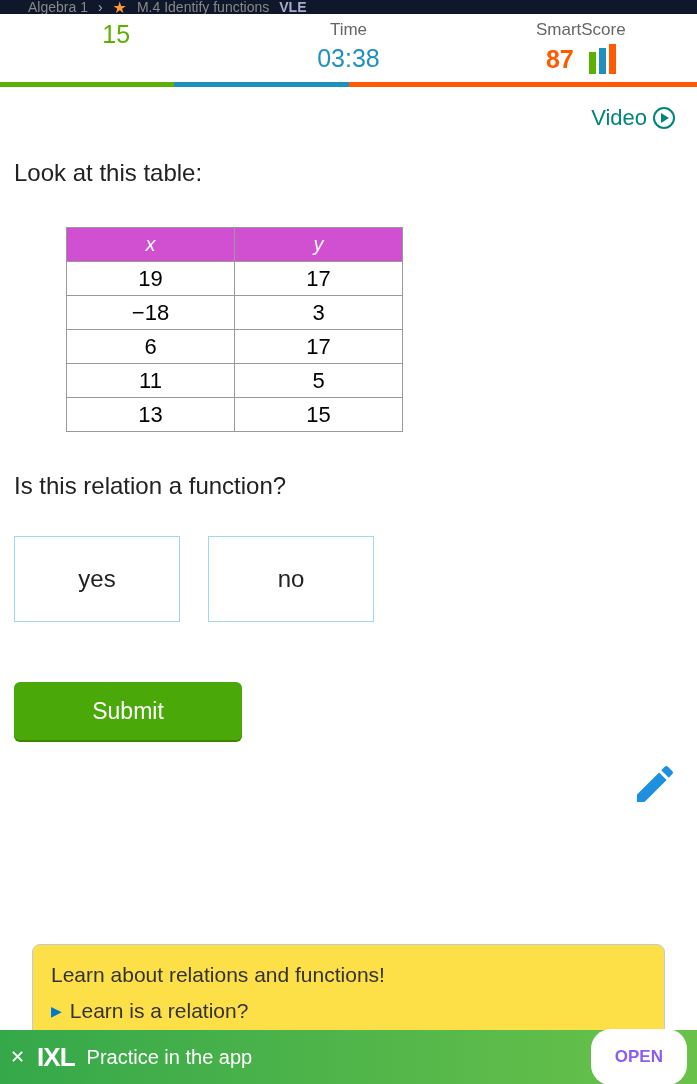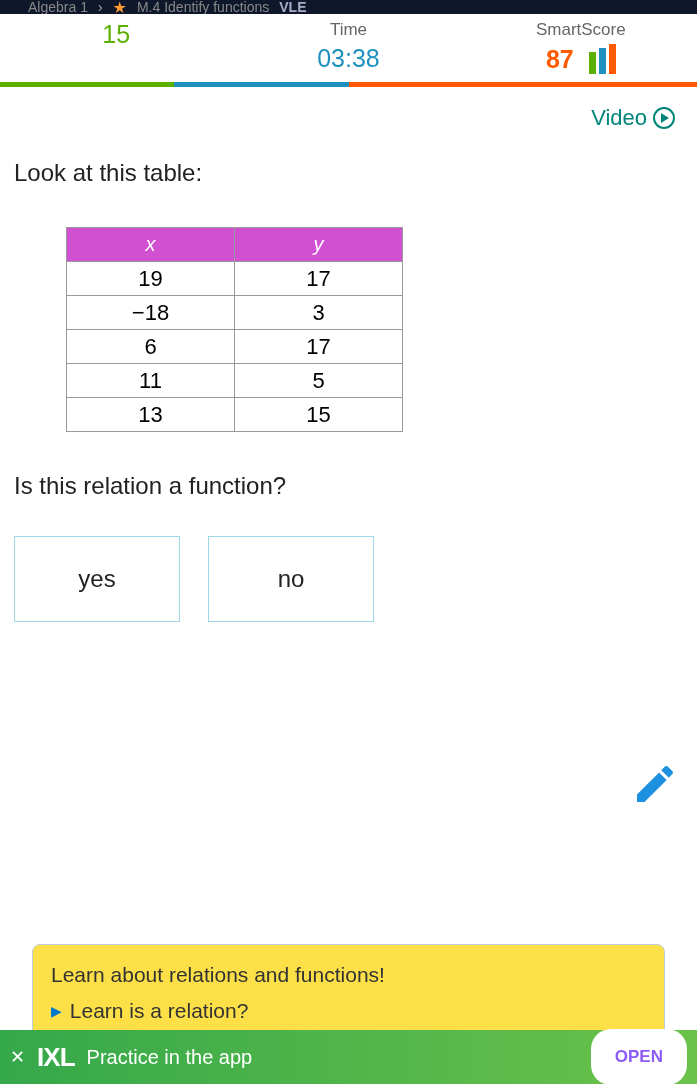--- a/index.html
+++ b/index.html
@@ -138,20 +138,21 @@
   </tbody>
     </table>
 
   <div class="question">Is this relation a function?</div>
 
   <div class="choices">
     <div class="choice">yes</div>
     <div class="choice">no</div>
   </div>
 
+  <button class="submit-btn">Submit</button>
 </div>
 
 <div class="pencil">
   <svg width="48" height="48" viewBox="0 0 24 24" fill="#1e90e0">
       <path d="M3 17.25V21h3.75L17.81 9.94l-3.75-3.75L3 17.25zM20.71 7.04a1 1 0 0 0 0-1.41l-2.34-2.34a1 1 0 0 0-1.41 0l-1.83 1.83 3.75 3.75 1.83-1.83z"></path>
     </svg>
 </div>
 
 <div class="learn-card">
   <div class="learn-title">Learn about relations and functions!</div>

